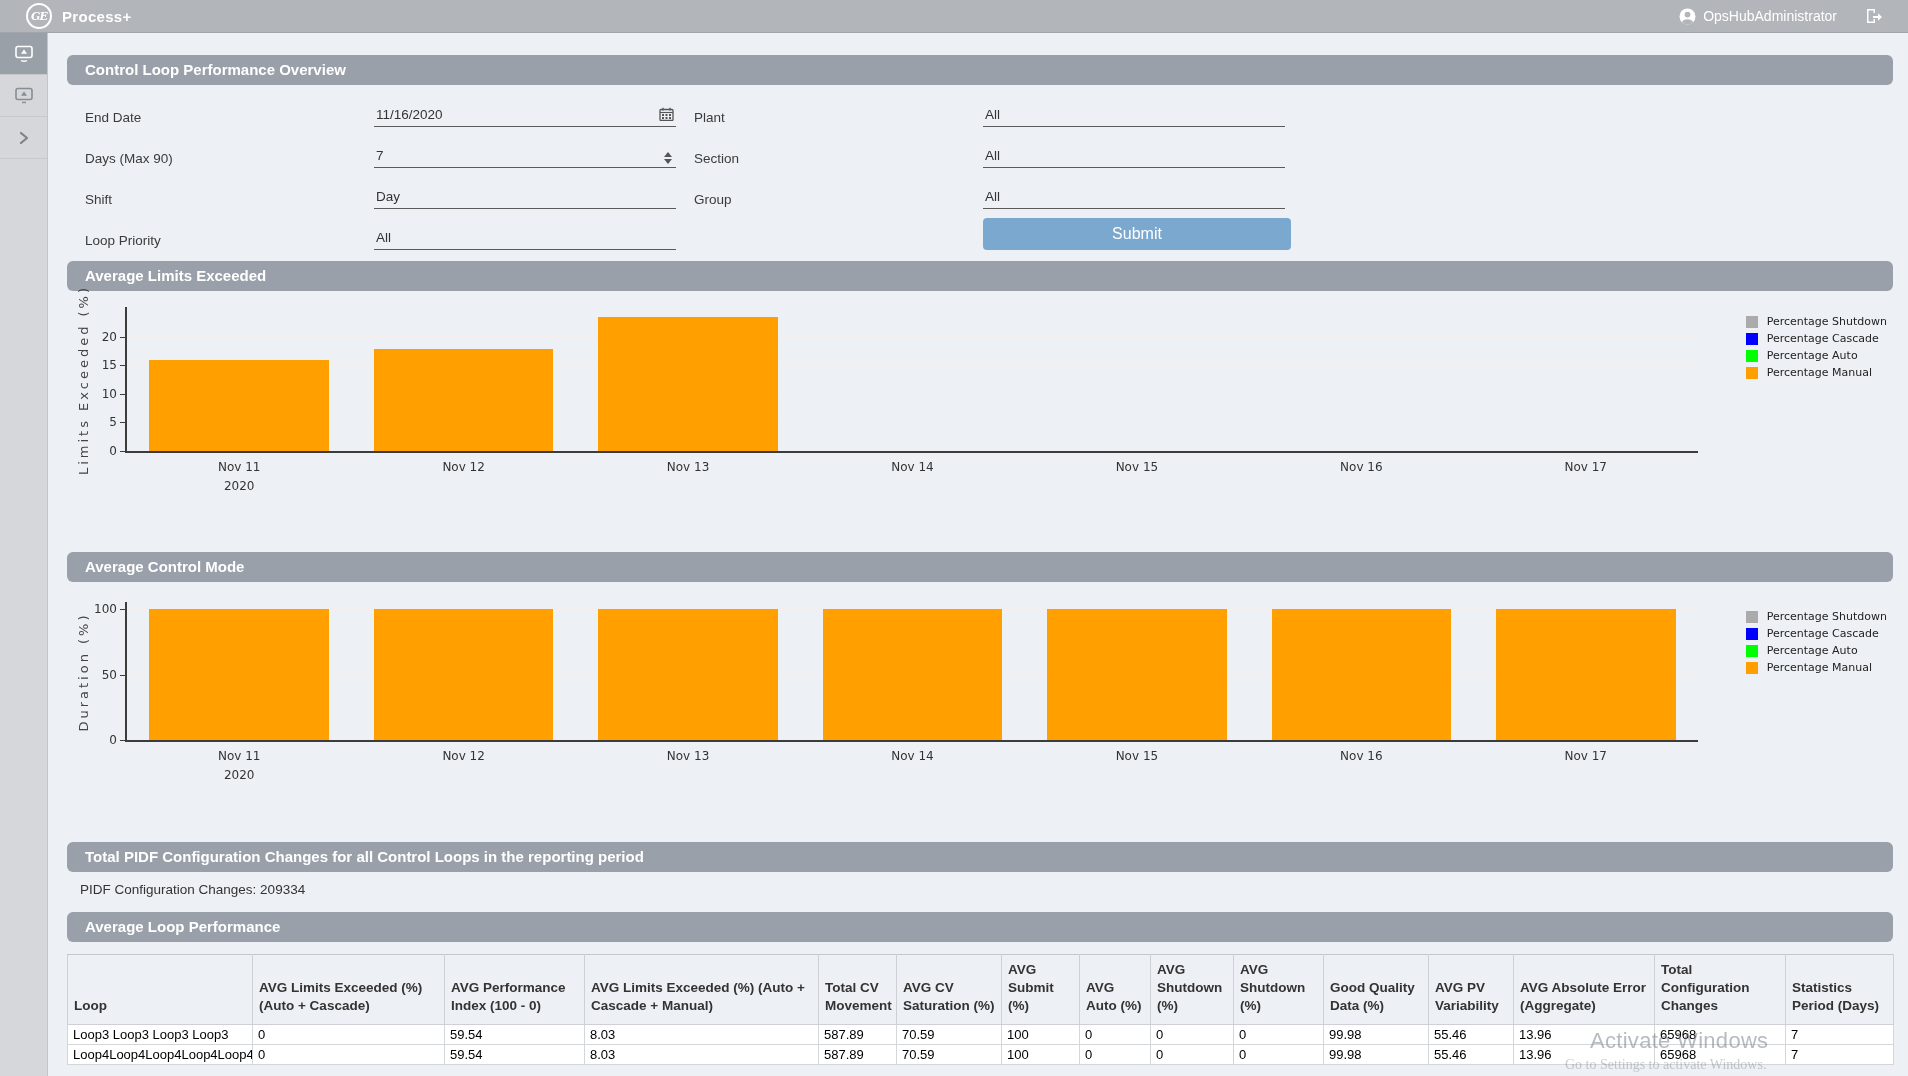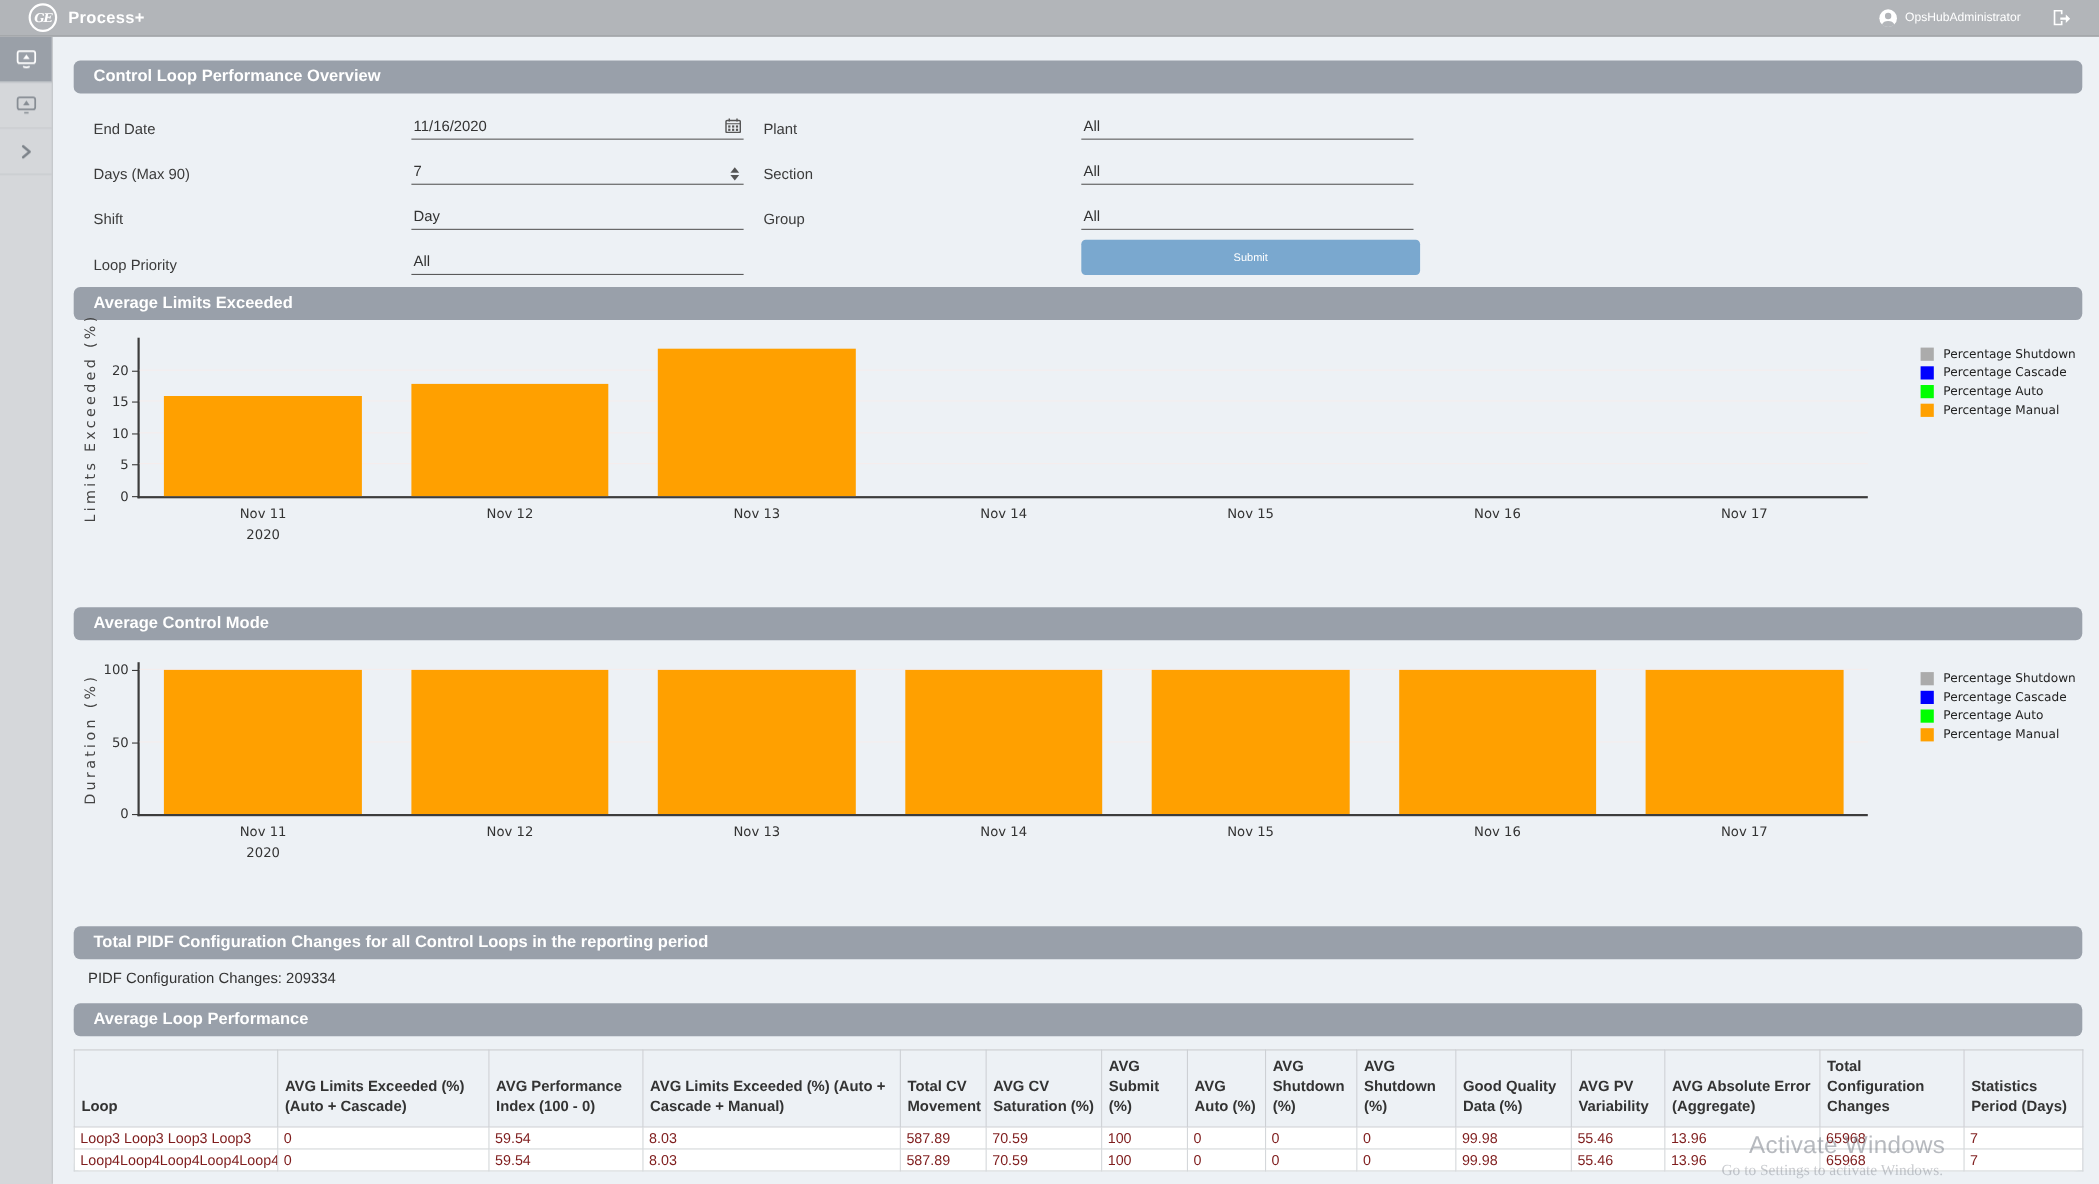--- a/index.html
+++ b/index.html
@@ -3,21 +3,21 @@
 <meta charset="utf-8">
 <style>
   * { box-sizing: border-box; margin: 0; padding: 0; }
   html,body { width:1908px; height:1076px; overflow:hidden; font-family:"Liberation Sans", sans-serif; background:#edf1f5; }
 
   
   .topbar { position:fixed; top:0; left:0; width:1908px; height:33px; background:#b2b5b9; border-bottom:1px solid #a2a5a9; display:flex; align-items:center; padding:0 26px; z-index:40; }
   .ge-logo { width:26px; height:26px; border:2px solid #fff; border-radius:50%; display:flex; align-items:center; justify-content:center; color:#fff; font-family:"DejaVu Serif", serif; font-style:italic; font-weight:bold; font-size:11px; letter-spacing:-1px; }
   .brand { color:#fff; font-weight:bold; font-size:15px; margin-left:10px; letter-spacing:0.3px; }
   .top-right { margin-left:auto; display:flex; align-items:center; }
-  .username { color:#fff; font-size:11px; margin-left:7px; }
+  .username { color:#fff; font-size:14px; margin-left:7px; }
   .logout { margin-left:28px; display:flex; align-items:center; cursor:pointer; }
 
   
   .sidebar { position:fixed; top:33px; left:0; width:48px; height:1043px; background:#d5d7da; border-right:1px solid #c3c6c9; z-index:30; }
   .sbitem { height:42px; display:flex; align-items:center; justify-content:center; border-bottom:1px solid #c6c9cc; cursor:pointer; }
   .sbitem.active { background:#9aa0a8; }
 
   
   .main { position:absolute; top:33px; left:48px; width:1860px; height:1043px; padding:22px 15px 0 19px; background:#edf1f5; }
   .section-h { background:#99a0aa; color:#fff; font-weight:bold; font-size:15px; height:30px; line-height:30px; border-radius:6px; padding-left:18px; }
@@ -26,21 +26,21 @@
   .form { padding:8px 0 0 18px; }
   .frow { display:flex; height:41px; align-items:flex-end; padding-bottom:7px; }
   .fpair { display:flex; align-items:flex-end; }
   .fpair + .fpair { margin-left:18px; }
   .flabel { width:289px; font-size:13.5px; color:#3b3b3b; padding-bottom:2px; }
   .finput { width:302px; border-bottom:1px solid #5a5a5a; position:relative; font-size:13.5px; color:#333; padding:0 2px 3px 2px; min-height:20px; cursor:text; }
   .fic { position:absolute; right:2px; bottom:2px; }
   .spinner { position:absolute; right:4px; bottom:3px; display:flex; flex-direction:column; gap:2px; cursor:pointer; }
   .spin-up { width:0; height:0; border-left:4px solid transparent; border-right:4px solid transparent; border-bottom:5px solid #555; }
   .spin-dn { width:0; height:0; border-left:4px solid transparent; border-right:4px solid transparent; border-top:5px solid #555; }
-  .submit-btn { margin-left:289px; width:308px; height:32px; background:#7aa8cf; border:none; border-radius:4px; color:#fff; font-size:10px; font-family:"Liberation Sans", sans-serif; cursor:pointer; }
+  .submit-btn { margin-left:289px; width:308px; height:32px; background:#7aa8cf; border:none; border-radius:4px; color:#fff; font-size:16px; font-family:"Liberation Sans", sans-serif; cursor:pointer; }
 
   
   .chart { position:relative; }
   #chart-0 { height:180px; margin-top:16px; }
   #chart-1 { height:174px; margin-top:20px; }
   .plot { position:absolute; left:58px; top:0; width:1573px; border-left:2px solid #3c3c3c; border-bottom:2px solid #3c3c3c; }
   .gridline { position:absolute; left:0; right:0; height:1px; background:#f5eded; }
   .ytick { position:absolute; left:-40px; width:30px; text-align:right; font-family:"DejaVu Sans", sans-serif; font-size:12px; color:#333; }
   .tickmark { position:absolute; left:-7px; width:6px; height:1px; background:#3c3c3c; }
   .slots { position:absolute; left:0; right:0; top:0; bottom:0; display:flex; }
@@ -56,21 +56,21 @@
   .mt-pidf { margin-top:66px; }
 
   
   .pidf-line { margin:10px 0 0 13px; font-size:13.5px; color:#333; height:18px; }
   .sec-table { margin-top:12px; }
 
   
   .tblwrap { margin-top:12px; background:#fff; border-radius:0 0 8px 8px; }
   table { border-collapse:collapse; table-layout:fixed; width:1826px; }
   th { background:#edf1f5; font-weight:bold; font-size:13.5px; color:#333; text-align:left; vertical-align:bottom; height:67px; padding:6px 6px 8px 6px; border:1px solid #cdd0d4; border-top:1px solid #c4c7cb; line-height:1.35; }
-  td { background:#fff; font-size:13px; color:#7f1d1d; padding:1px 5px; height:20px; border:1px solid #d4d7da; white-space:nowrap; overflow:hidden; }
+  td { background:#fff; font-size:13px; color:#000000; padding:1px 5px; height:20px; border:1px solid #d4d7da; white-space:nowrap; overflow:hidden; }
 
   
   .watermark { position:fixed; left:1565px; bottom:3px; z-index:50; pointer-events:none; color:rgba(112,118,128,0.5); }
   .wm1 { font-size:22px; margin-left:25px; letter-spacing:0.3px; }
   .wm2 { font-size:14px; color:rgba(112,118,128,0.38); margin-top:3px;font-family:Liberation Serif, serif; }
 </style>
 </head>
 <body>
 
 <div class="topbar">

